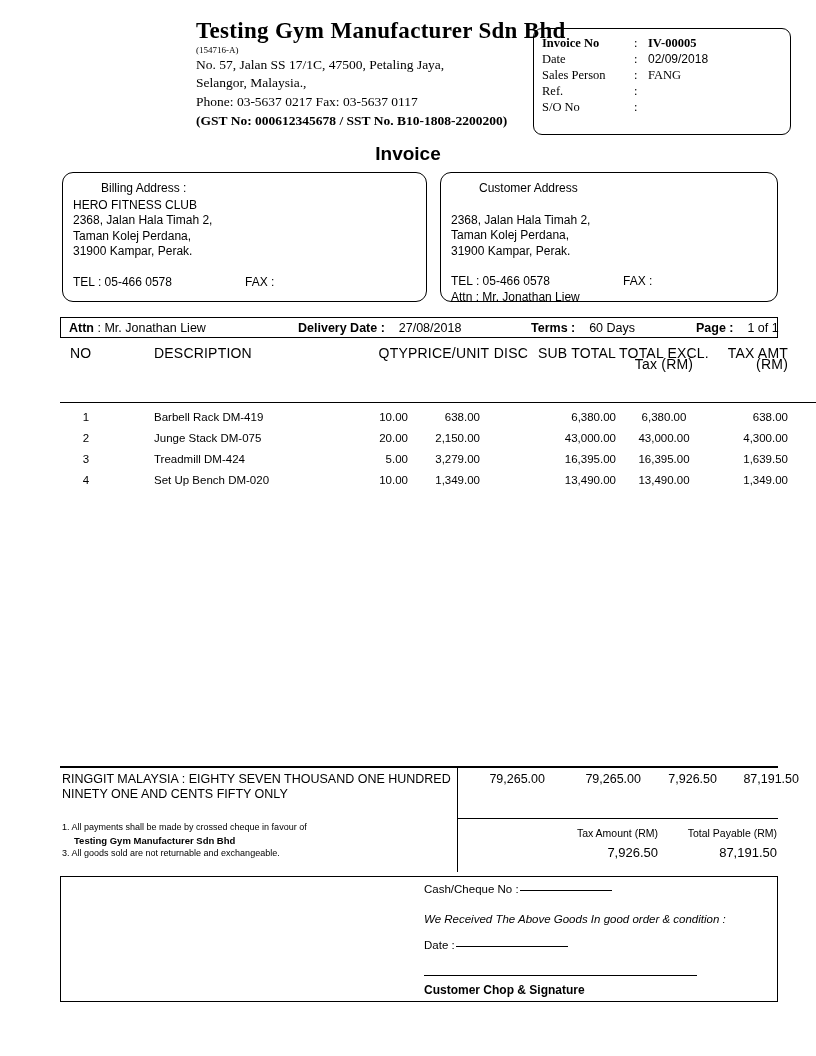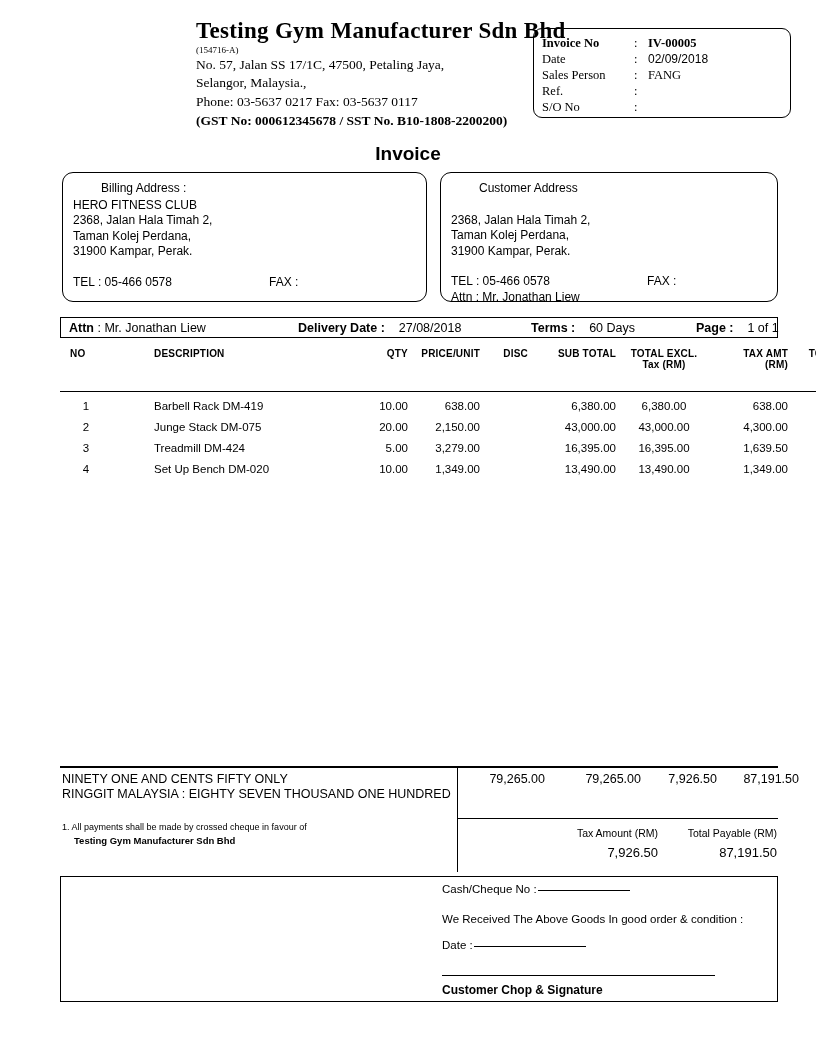--- a/index.html
+++ b/index.html
@@ -54,21 +54,21 @@
     line-height: 1.5;
     white-space: nowrap;
   }
 
   
   .meta-box {
     position: absolute;
     left: 533px;
     top: 28px;
     width: 258px;
-    height: 90px;
+    height: 107px;
     border: 1.3px solid #000;
     border-radius: 9px;
     box-sizing: border-box;
     font-family: "Liberation Serif", serif;
     padding: 6px 0 0 8px;
   }
   .meta-row {
     display: flex;
     font-size: 12.5px;
     line-height: 16px;
@@ -99,21 +99,21 @@
     box-sizing: border-box;
     padding: 8px 10px;
     font-size: 12px;
     line-height: 15.5px;
   }
   #billing-box { left: 62px;  top: 172px; width: 365px; height: 130px; }
   #delivery-box{ left: 440px; top: 172px; width: 338px; height: 130px; }
   .addr-head { margin-bottom: 1px; margin-left: 28px; }
   .addr-line { white-space: nowrap; }
   .addr-gap { height: 15px; }
-  .addr-telrow { display: flex; gap: 24px; }
+  .addr-telrow { display: flex; }
   .addr-tel { width: 172px; }
 
   
   .attn-bar {
     position: absolute;
     left: 60px;
     top: 317px;
     width: 718px;
     height: 21px;
     box-sizing: border-box;
@@ -139,22 +139,22 @@
     left: 60px;
     top: 344px;
     width: 718px;
   }
   .items table {
     width: 100%;
     border-collapse: collapse;
     table-layout: fixed;
   }
   .items thead th {
-    font-size: 10px;
-    font-weight: bold;
+    font-size: 14px;
+    font-weight: normal;
     font-family: "Liberation Sans", sans-serif;
     letter-spacing: 0.2px;
     padding: 4px 0 10px 0;
     vertical-align: top;
     line-height: 11px;
     border-bottom: 1.6px solid #000;
   }
   .items tbody td {
     font-size: 11.5px;
     padding: 4px 0 3px 0;
@@ -263,21 +263,21 @@
   .sig-left {
     position: absolute;
     left: 0; top: 0;
     width: 355px;
     height: 100%;
     box-sizing: border-box;
     border-right: 1.3px solid #000;
   }
   .sig-right {
     position: absolute;
-    left: 373px; top: 0;
+    left: 355px; top: 0;
     right: 0;
     height: 100%;
     text-align: center;
   }
   .sig-title {
     position: absolute;
     left: 10px; top: 5px;
     font-family: "Liberation Serif", serif;
     font-size: 13px;
     white-space: nowrap;
@@ -297,21 +297,21 @@
   }
   .sig-rline {
     position: absolute;
     left: 8px;
     font-size: 11.5px;
     white-space: nowrap;
     line-height: 14px;
   }
   .r1 { top: 5px; }
   .r2 { top: 20px; margin-top: 41px; }
-  .r3 { top: 35px; }
+  .r3 { top: 35px; font-style: italic; }
   .ul-short {
     display: inline-block;
     width: 92px;
     border-bottom: 1.4px solid #000;
     margin-left: 1px;
     vertical-align: 2px;
   }
   .ul-med {
     display: inline-block;
     width: 112px;
@@ -497,27 +497,28 @@
           <td class="col-incl">14,839.00</td>
         </tr>
       </tbody>
     </table>
   </div>
 
   <div class="totals">
     <div class="totals-top-rule"></div>
 
     <div class="words">
+      <div>RINGGIT MALAYSIA : EIGHTY SEVEN THOUSAND ONE HUNDRED</div>
       <div>NINETY ONE AND CENTS FIFTY ONLY</div>
-      <div>RINGGIT MALAYSIA : EIGHTY SEVEN THOUSAND ONE HUNDRED</div>
     </div>
 
     <div class="notes">
       <div>1. All payments shall be made by crossed cheque in favour of</div>
       <div class="strong">Testing Gym Manufacturer Sdn Bhd</div>
+      <div>3. All goods sold are not returnable and exchangeable.</div>
     </div>
 
     <div class="totals-right">
       <div class="totals-sumrow">
         <div class="v tv-sub">79,265.00</div>
         <div class="v tv-excl">79,265.00</div>
         <div class="v tv-tax">7,926.50</div>
         <div class="v tv-incl">87,191.50</div>
       </div>
       <div class="totals-payrow">

